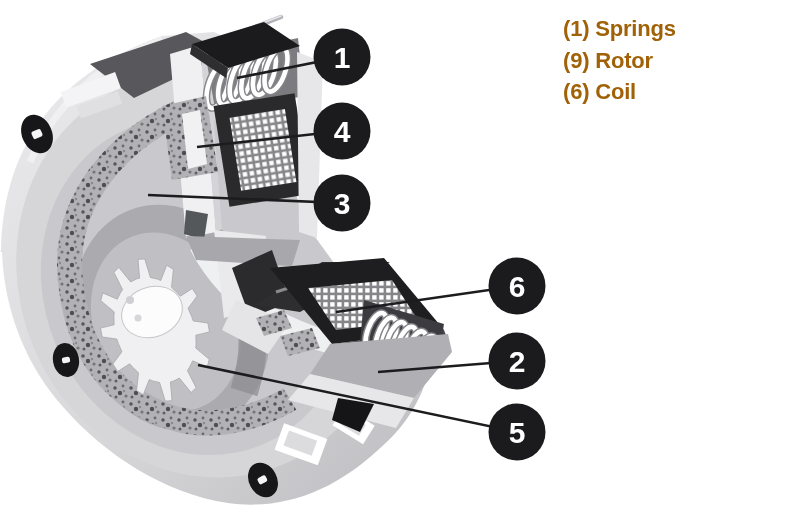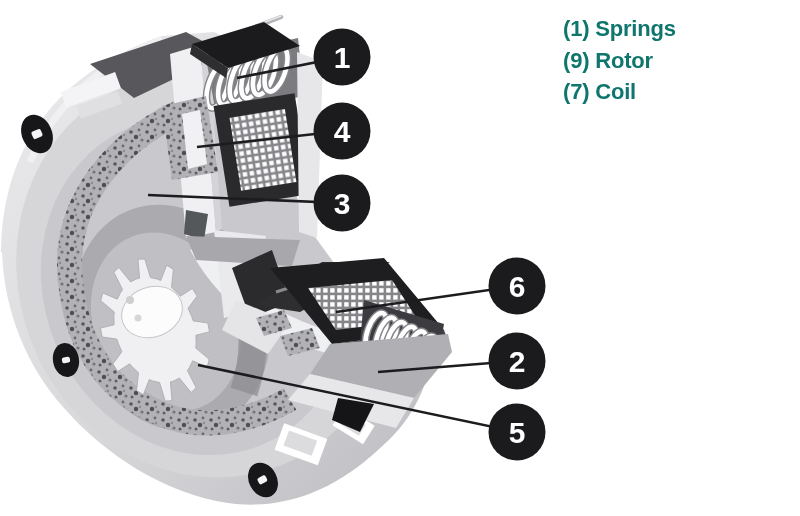--- a/index.html
+++ b/index.html
@@ -1,20 +1,20 @@
 <!DOCTYPE html>
 <html><head>
 <meta charset="utf-8">
 <style>
   html,body{margin:0;padding:0;background:#ffffff;}
   .stage{position:relative;width:800px;height:516px;background:#ffffff;overflow:hidden;
          font-family:"Liberation Sans",sans-serif;}
   .stage svg{position:absolute;left:0;top:0;}
   .legend{position:absolute;left:563px;top:13px;}
-  .legend-row{font-size:22px;font-weight:bold;line-height:31.7px;color:#0f766e;
+  .legend-row{font-size:22px;font-weight:bold;line-height:31.7px;color:#a16207;
               letter-spacing:-0.2px;white-space:nowrap;}
   .callout-num{font:bold 30px "Liberation Sans",sans-serif;fill:#ffffff;}
 </style>
 </head>
 <body>
 
 <div class="stage">
 
 <svg width="800" height="516" viewBox="0 0 800 516">
   <defs>
@@ -192,16 +192,16 @@
     <g>
       <circle cx="517" cy="432" r="28.5" fill="#1b1b1d"></circle>
       <text class="callout-num" x="517" y="432" text-anchor="middle" dy="0.36em">5</text>
     </g>
   </g>
 </svg>
 
 <div class="legend">
   <div class="legend-row">(1) Springs</div>
   <div class="legend-row">(9) Rotor</div>
-  <div class="legend-row">(7) Coil</div>
+  <div class="legend-row">(6) Coil</div>
 </div>
 
 </div>
 
 </body></html>

